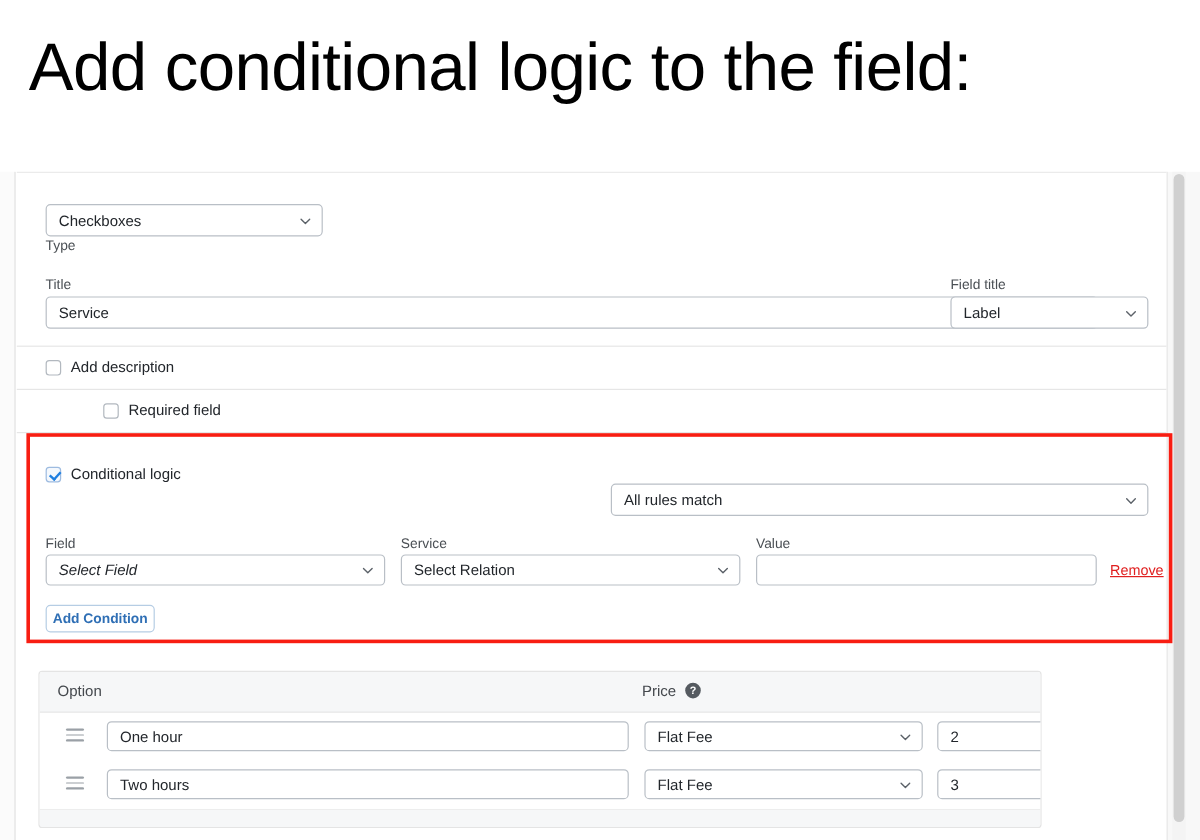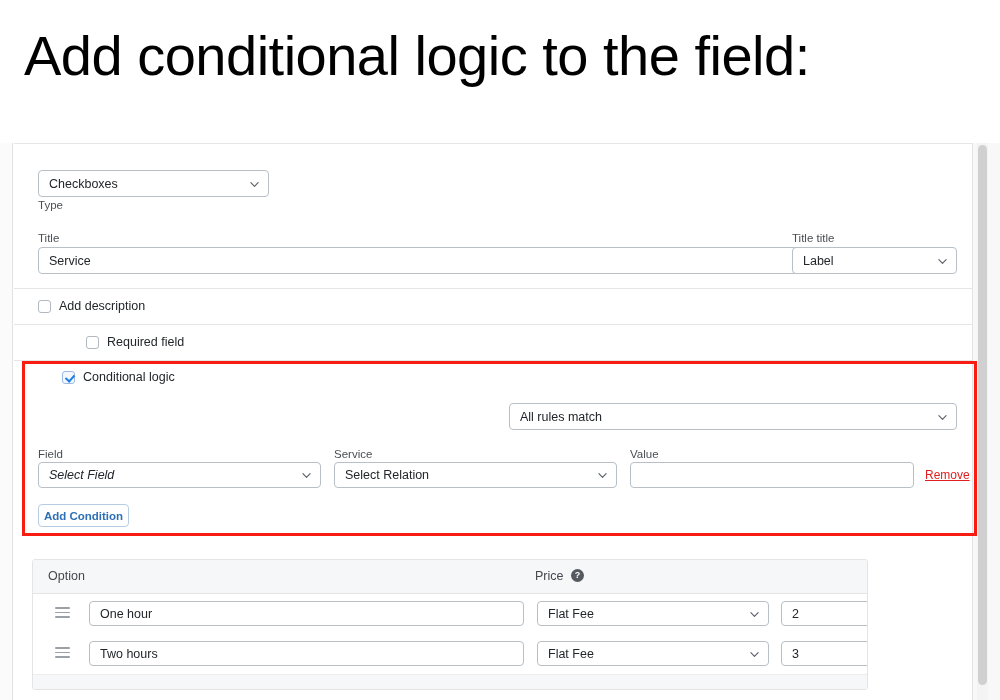--- a/index.html
+++ b/index.html
@@ -302,21 +302,21 @@
               <path d="M1 3 L5 7 L9 3" fill="none" stroke="#5c6269" stroke-width="1.3" stroke-linecap="round" stroke-linejoin="round"></path>
             </svg>
         </span>
       </div>
 
       <div class="fld-label" style="left:24px; top:87px;">Title</div>
       <div class="ctl" style="left:24px; top:103px; width:877px; height:27px;">
         <span>Service</span>
       </div>
 
-      <div class="fld-label" style="left:778px; top:87px;">Title title</div>
+      <div class="fld-label" style="left:778px; top:87px;">Field title</div>
       <div class="ctl sel" style="left:778px; top:103px; width:165px; height:27px;">
         <span>Label</span>
         <span class="chev">
           <svg viewBox="0 0 10 10">
               <path d="M1 3 L5 7 L9 3" fill="none" stroke="#5c6269" stroke-width="1.3" stroke-linecap="round" stroke-linejoin="round"></path>
             </svg>
         </span>
       </div>
 
       <div class="hr" style="top:144px;"></div>
@@ -328,21 +328,21 @@
 
       <div class="hr" style="top:180px;"></div>
 
       <div class="cbrow" style="left:24px; top:191px;padding-left:48px;">
         <span class="cbox"></span>
         <span>Required field</span>
       </div>
 
       <div class="hr" style="top:216px;"></div>
 
-      <div class="cbrow" style="left:24px; top:226px;margin-left:24px;">
+      <div class="cbrow" style="left:24px; top:244px;">
         <span class="cbox checked"></span>
         <span>Conditional logic</span>
       </div>
 
 
       <div class="ctl sel" style="left:495px; top:259px; width:448px; height:27px;">
         <span>All rules match</span>
         <span class="chev">
           <svg viewBox="0 0 10 10">
               <path d="M1 3 L5 7 L9 3" fill="none" stroke="#5c6269" stroke-width="1.3" stroke-linecap="round" stroke-linejoin="round"></path>

